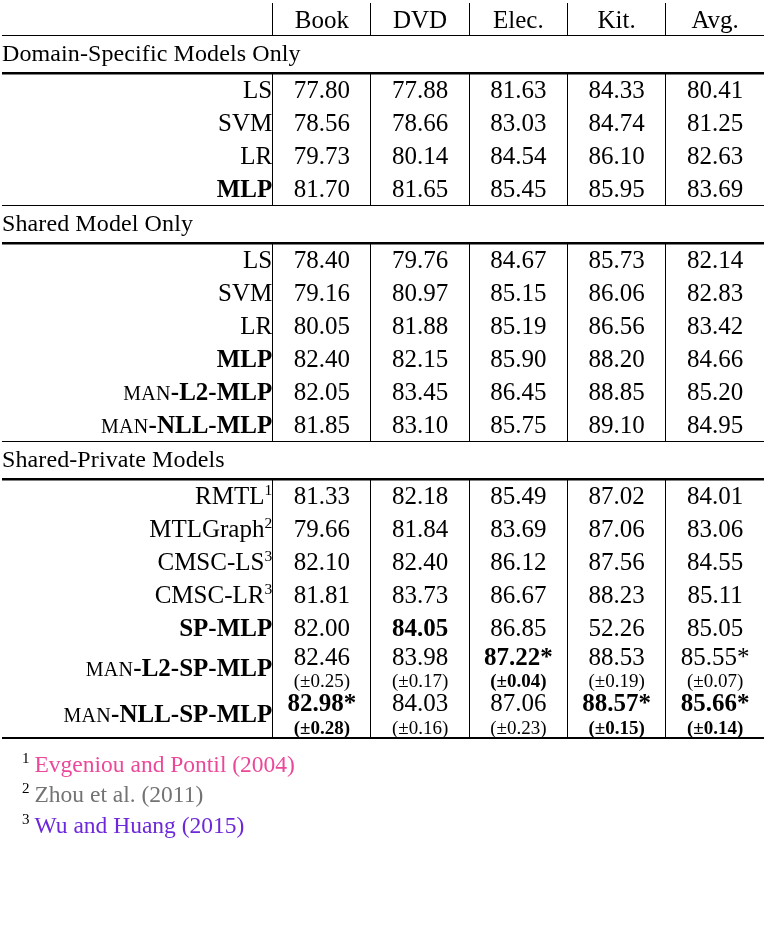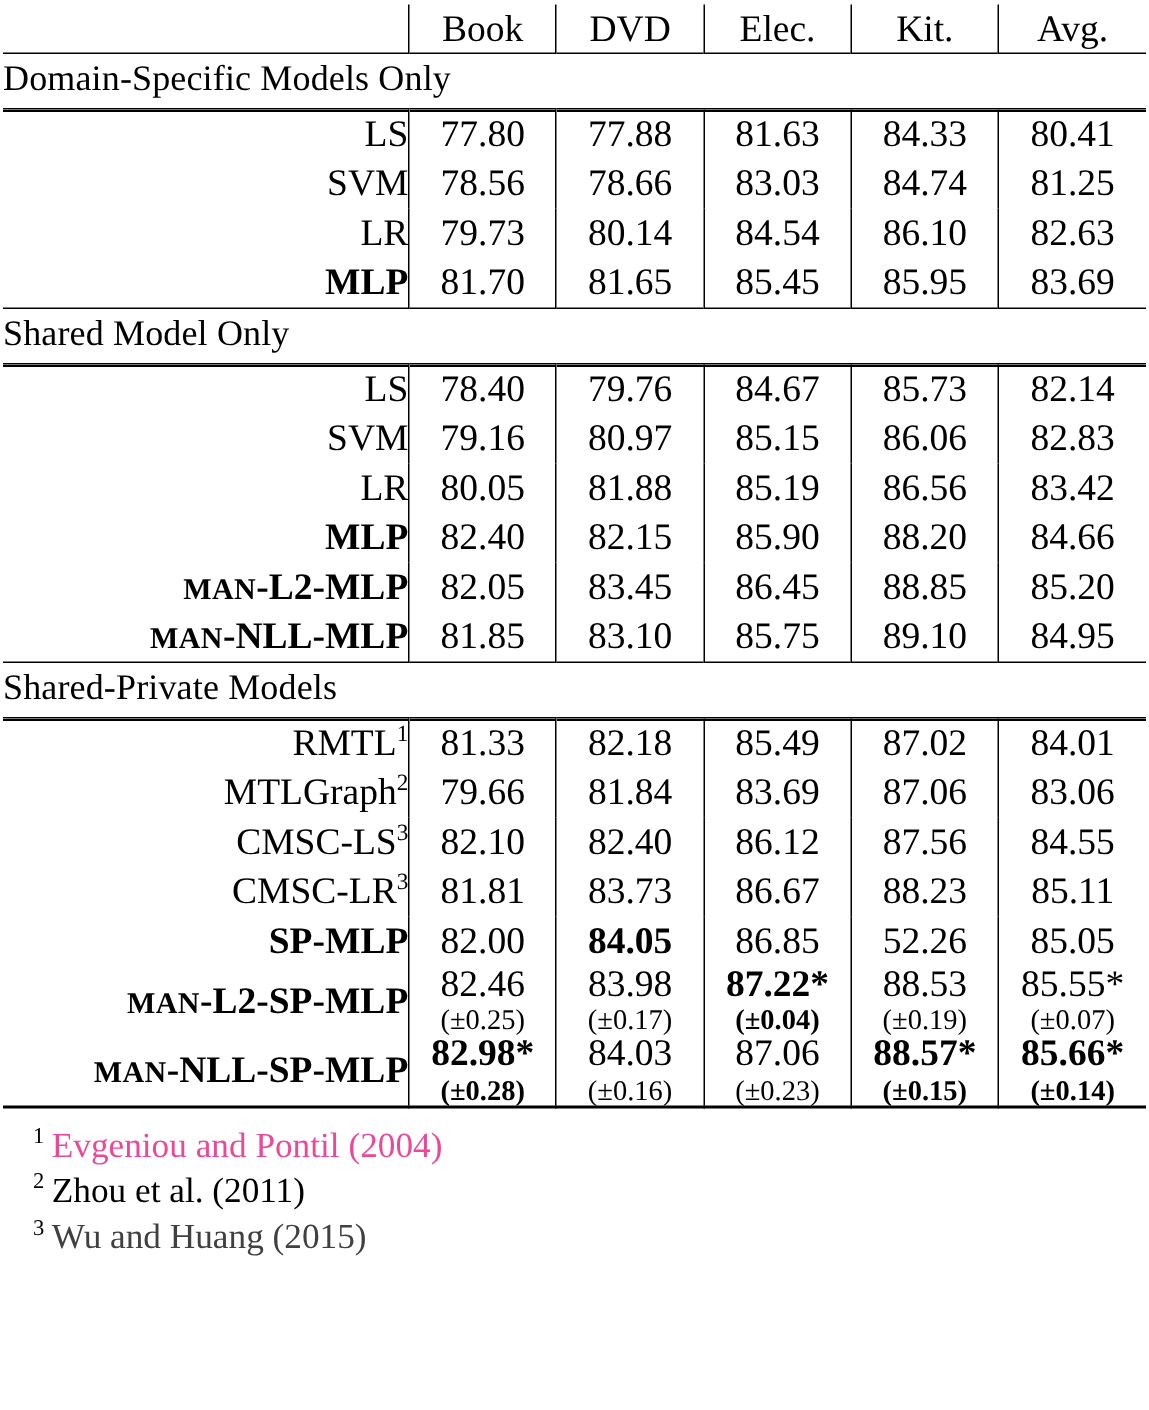--- a/index.html
+++ b/index.html
@@ -87,21 +87,21 @@
   tr.row-tall td {
     height: 29px;
   }
 
   td.val { font-variant-numeric: lining-nums; }
   .bold { font-weight: bold; }
 
   
   .sc {
     font-size: 0.80em;
-    font-weight: bold;
+    font-weight: normal;
     letter-spacing: 0.3px;
   }
 
   
   sup.ref {
     font-size: 0.62em;
     vertical-align: super;
     line-height: 0;
     font-weight: normal;
   }
@@ -337,17 +337,17 @@
           </td>
         </tr>
         <tr class="rule-bottom">
           <td colspan="6" style="height: 0px;"></td>
         </tr>
       </tbody>
   </table>
 
   <div class="footnotes" id="footnotes">
       <div class="footnote"><span class="fn-num">1</span><span class="fn-text" style="color: #ec4899;">Evgeniou and Pontil (2004)</span></div>
-      <div class="footnote"><span class="fn-num">2</span><span class="fn-text" style="color: #000000;">Zhou et al. (2011)</span></div>
-      <div class="footnote"><span class="fn-num">3</span><span class="fn-text" style="color: #404040;">Wu and Huang (2015)</span></div>
+      <div class="footnote"><span class="fn-num">2</span><span class="fn-text" style="color: #737373;">Zhou et al. (2011)</span></div>
+      <div class="footnote"><span class="fn-num">3</span><span class="fn-text" style="color: #6d28d9;">Wu and Huang (2015)</span></div>
     </div>
 
 </div>
 
 </body></html>

